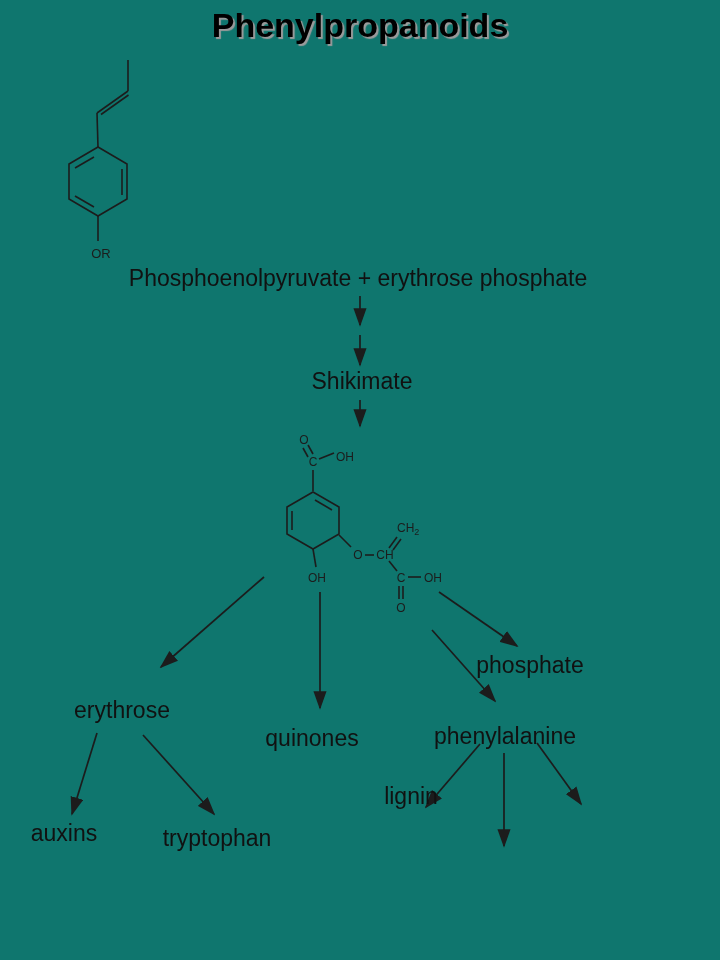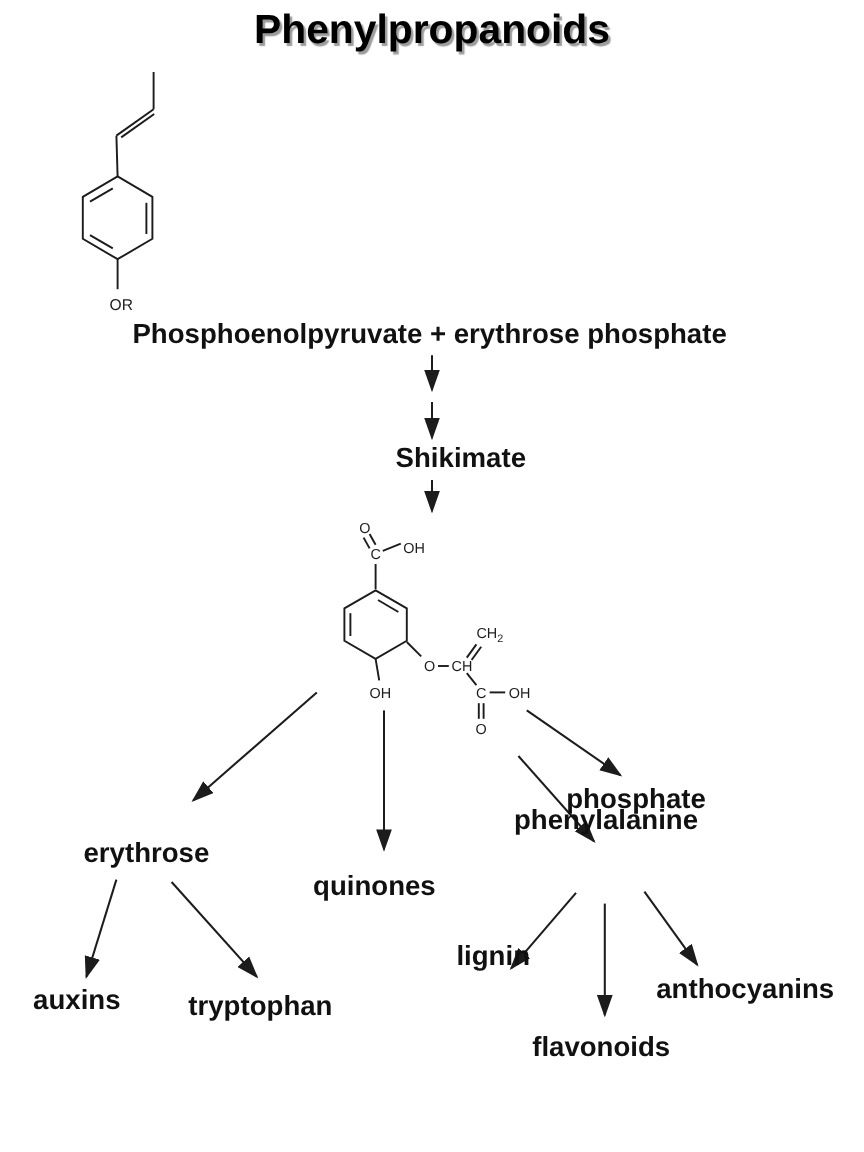--- a/index.html
+++ b/index.html
@@ -1,28 +1,28 @@
 <!DOCTYPE html>
 <html><head>
 <meta charset="utf-8">
 <style>
   html,body { margin:0; padding:0; background:#777; }
   .slide {
     position:relative; width:720px; height:960px; margin:0 auto;
-    background:#ffffff; overflow:hidden;
+    background:#0f766e; overflow:hidden;
     font-family:"Liberation Sans", sans-serif; color:#1a1a1a;
   }
   .title {
     position:absolute; left:360px; top:6px; transform:translateX(-50%);
     font-size:34px; font-weight:bold; white-space:nowrap;
     color:#000; text-shadow:2px 2px 1px #9b9b9b;
   }
   .node-label {
     position:absolute; transform:translateX(-50%);
-    font-size:23px; white-space:nowrap; color:#111;font-weight:bold;
+    font-size:23px; white-space:nowrap; color:#111;
   }
   svg.diagram { position:absolute; left:0; top:0; }
   svg .bond, svg .arrow { stroke:#1c1c1c; fill:none; }
   svg .bond { stroke-width:1.6; }
   svg .arrow { stroke-width:1.7; }
   svg text.chem {
     font-family:"Liberation Sans", sans-serif; font-size:12px;
     fill:#1c1c1c; stroke:none;
   }
   svg text.chem .sub { font-size:9px; }
@@ -108,24 +108,22 @@
     </g>
 
     <g>
       <line class="arrow" marker-end="url(#ah)" x1="480" y1="744" x2="426" y2="807"></line>
       <line class="arrow" marker-end="url(#ah)" x1="504" y1="753" x2="504" y2="846"></line>
       <line class="arrow" marker-end="url(#ah)" x1="537" y1="743" x2="581" y2="804"></line>
     </g>
   </svg>
 
   <div class="node-label" style="left:358px; top:265px;">Phosphoenolpyruvate + erythrose phosphate</div>
-  <div class="node-label" style="left:362px; top:368px;margin-left:22px;">Shikimate</div>
+  <div class="node-label" style="left:362px; top:368px;">Shikimate</div>
   <div class="node-label" style="left:122px; top:697px;">erythrose</div>
   <div class="node-label" style="left:312px; top:725px;text-align:center;">quinones</div>
   <div class="node-label" style="left:530px; top:652px;">phosphate</div>
-  <div class="node-label" style="left:505px; top:670px;">phenylalanine</div>
+  <div class="node-label" style="left:505px; top:723px;">phenylalanine</div>
   <div class="node-label" style="left:64px; top:820px;">auxins</div>
   <div class="node-label" style="left:217px; top:825px;">tryptophan</div>
   <div class="node-label" style="left:411px; top:783px;">lignin</div>
-  <div class="node-label" style="left:501px; top:859px;">flavonoids</div>
-  <div class="node-label" style="left:621px; top:811px;">anthocyanins</div>
 
 </div>
 
 </body></html>

